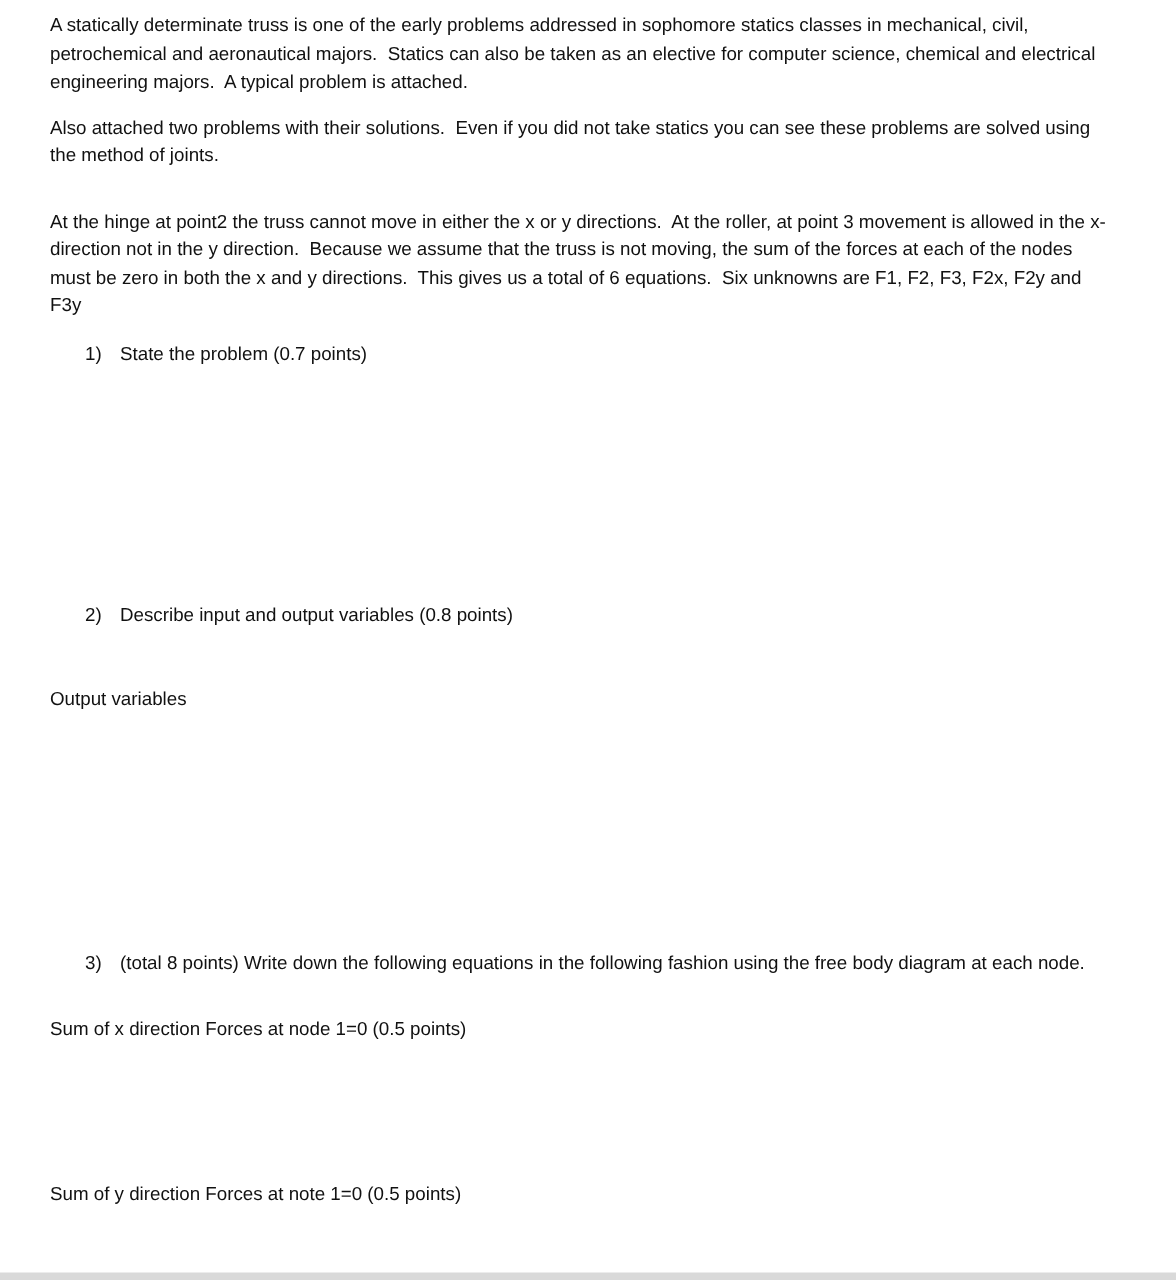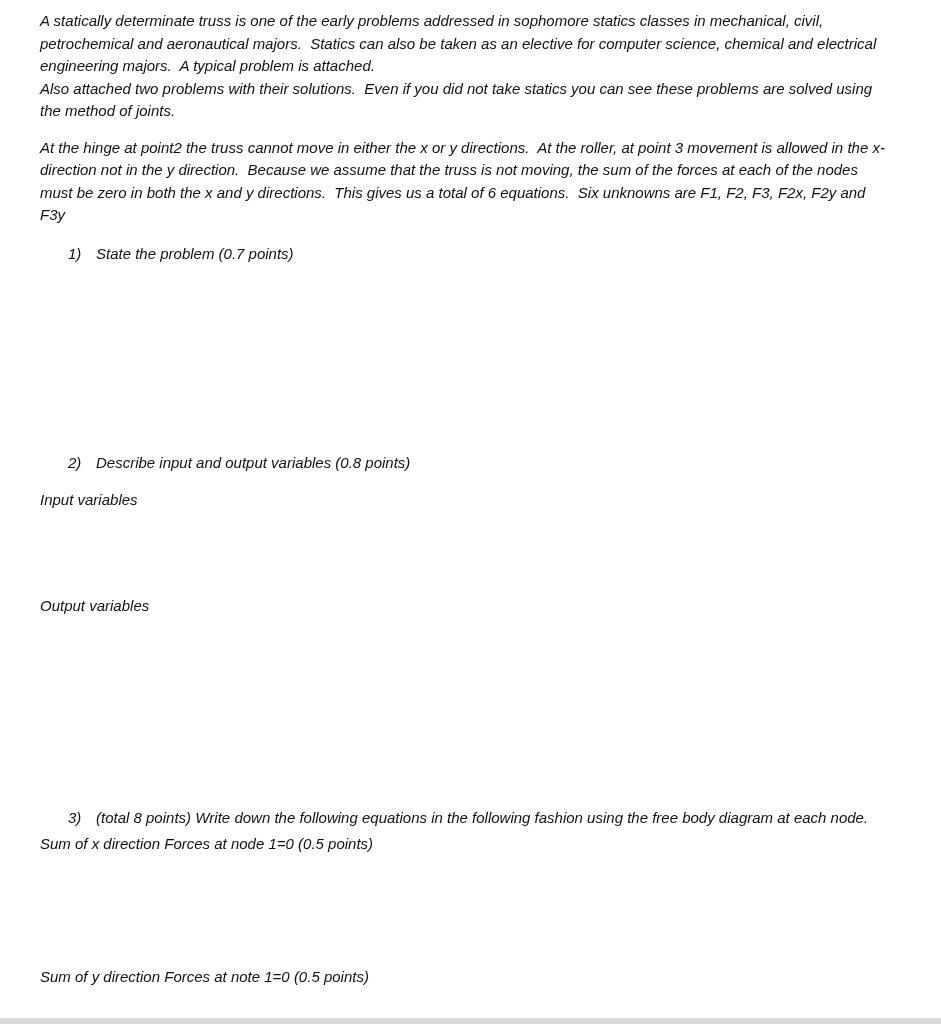--- a/index.html
+++ b/index.html
@@ -9,29 +9,28 @@
     background: #ffffff;
     font-family: "Liberation Sans", "DejaVu Sans", sans-serif;
     color: #111111;
     overflow: hidden;
   }
   .page {
     position: relative;
     width: 941px;
     height: 1024px;
     padding: 10px 52px 0 40px;
-    font-style: italic;
   }
   .para {
     font-size: 15px;
     line-height: 22.5px;
     white-space: pre-wrap;
   }
-  .p2 { }
-  .p3 { margin-top: 14px; }
+  .p2 { margin-top: 14px; }
+  .p3 { margin-top: 30px; }
   .list-item {
     display: flex;
     align-items: flex-start;
     font-size: 15px;
     line-height: 22.5px;
     padding-left: 28px;
   }
   .list-item .num {
     flex: 0 0 28px;
     width: 28px;
@@ -41,23 +40,23 @@
     white-space: pre-wrap;
   }
   .item1 { margin-top: 16px; }
   .item2 { margin-top: 187px; }
   .label-line {
     font-size: 15px;
     line-height: 22.5px;
     white-space: pre-wrap;
   }
   .input-label { margin-top: 14px; }
-  .output-label { margin-top: 84px; }
+  .output-label { margin-top: 44px; }
   .item3 { margin-top: 189px; }
-  .sum-x { margin-top: 4px; }
+  .sum-x { margin-top: 30px; }
   .sum-y { margin-top: 110px; }
   .bottom-edge {
     position: absolute;
     left: 0;
     bottom: 0;
     width: 941px;
     height: 6px;
     background: #d9d9d9;
   }
 </style>
@@ -75,21 +74,20 @@
   <div class="list-item item1">
     <span class="num">1)</span>
     <span class="itext">State the problem (0.7 points)</span>
   </div>
 
   <div class="list-item item2">
     <span class="num">2)</span>
     <span class="itext">Describe input and output variables (0.8 points)</span>
   </div>
 
-  <p class="label-line input-label">Input variables</p>
 
   <p class="label-line output-label">Output variables</p>
 
   <div class="list-item item3">
     <span class="num">3)</span>
     <span class="itext">(total 8 points) Write down the following equations in the following fashion using the free body diagram at each node.</span>
   </div>
 
   <p class="label-line sum-x">Sum of x direction Forces at node 1=0 (0.5 points)</p>
 

